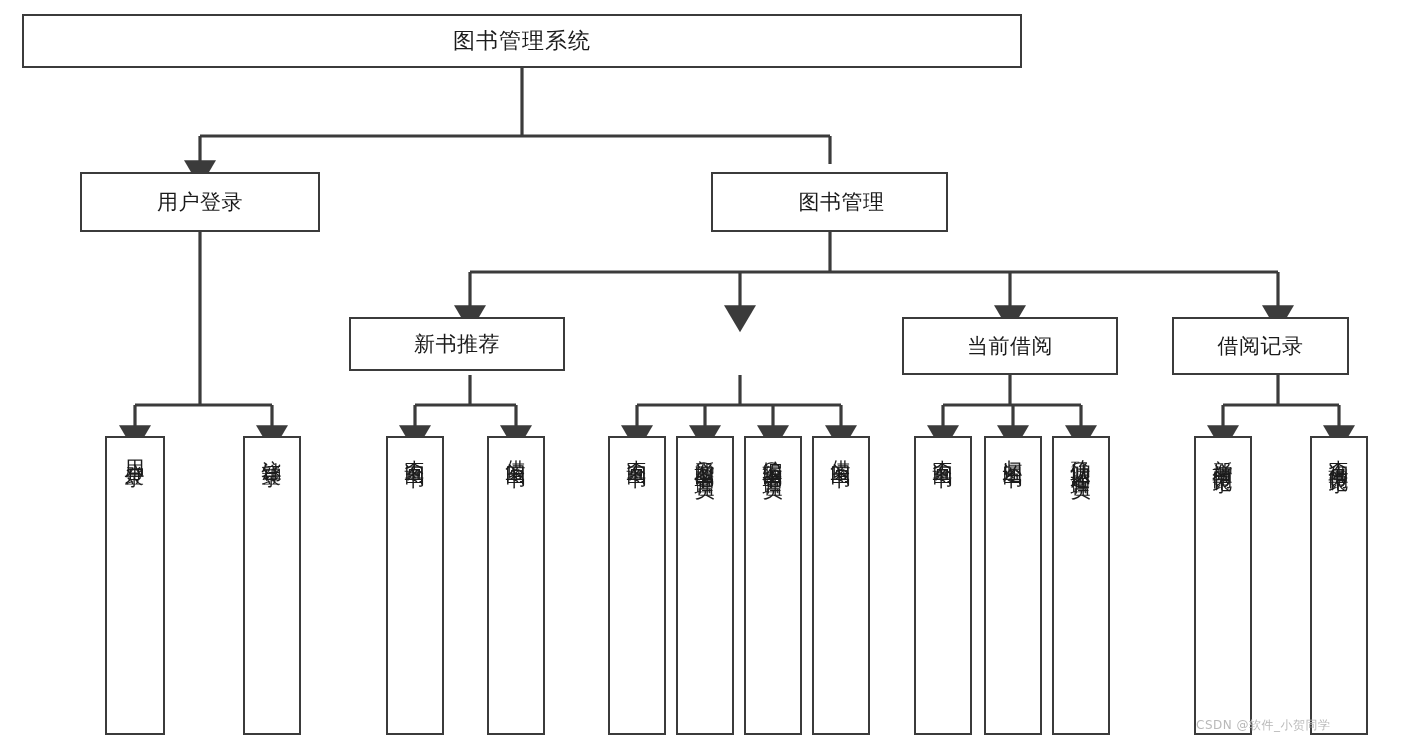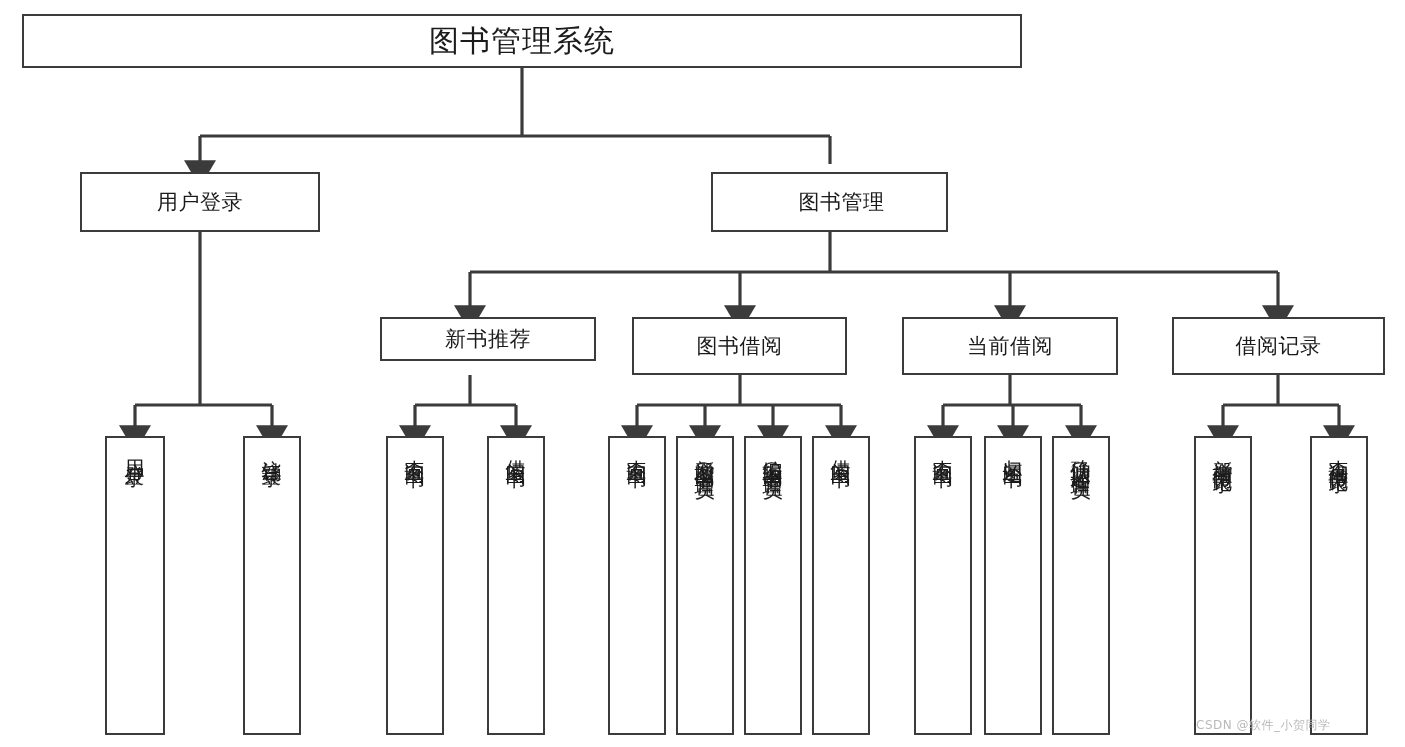--- a/index.html
+++ b/index.html
@@ -41,21 +41,21 @@
     display: block;
     text-align: center;
     line-height: 1.18;
     white-space: nowrap;
   }
   .node.horiz .label {
     font-size: 21px;
     letter-spacing: 0.5px;
   }
   .node.root .label {
-    font-size: 30px;
+    font-size: 22px;
     letter-spacing: 1px;
   }
   
   .node.vert {
     align-items: flex-start;
     justify-content: center;
     padding-top: 6px;
   }
   .node.vert .label {
     writing-mode: vertical-rl;
@@ -133,30 +133,27 @@
     <span class="label">图书管理系统</span>
   </div>
 
   <div class="node horiz" style="left:80px; top:172px; width:240px; height:60px;">
     <span class="label">用户登录</span>
   </div>
   <div class="node horiz" style="left:711px; top:172px; width:237px; height:60px;padding-left:24px;">
     <span class="label">图书管理</span>
   </div>
 
-  <div class="node horiz" style="left:380px; top:317px; width:216px; height:44px;">
+  <div class="node horiz" style="left:349px; top:317px; width:216px; height:54px;">
     <span class="label">新书推荐</span>
-  </div>
-  <div class="node horiz" style="left:632px; top:317px; width:215px; height:58px;">
-    <span class="label">图书借阅</span>
   </div>
   <div class="node horiz" style="left:902px; top:317px; width:216px; height:58px;">
     <span class="label">当前借阅</span>
   </div>
-  <div class="node horiz" style="left:1172px; top:317px; width:213px; height:58px;">
+  <div class="node horiz" style="left:1172px; top:317px; width:177px; height:58px;">
     <span class="label">借阅记录</span>
   </div>
 
   <div class="node vert" style="left:105px; top:436px; width:60px; height:299px;">
     <span class="label">用户登录</span>
   </div>
   <div class="node vert" style="left:243px; top:436px; width:58px; height:299px;">
     <span class="label">注销登录</span>
   </div>
 

